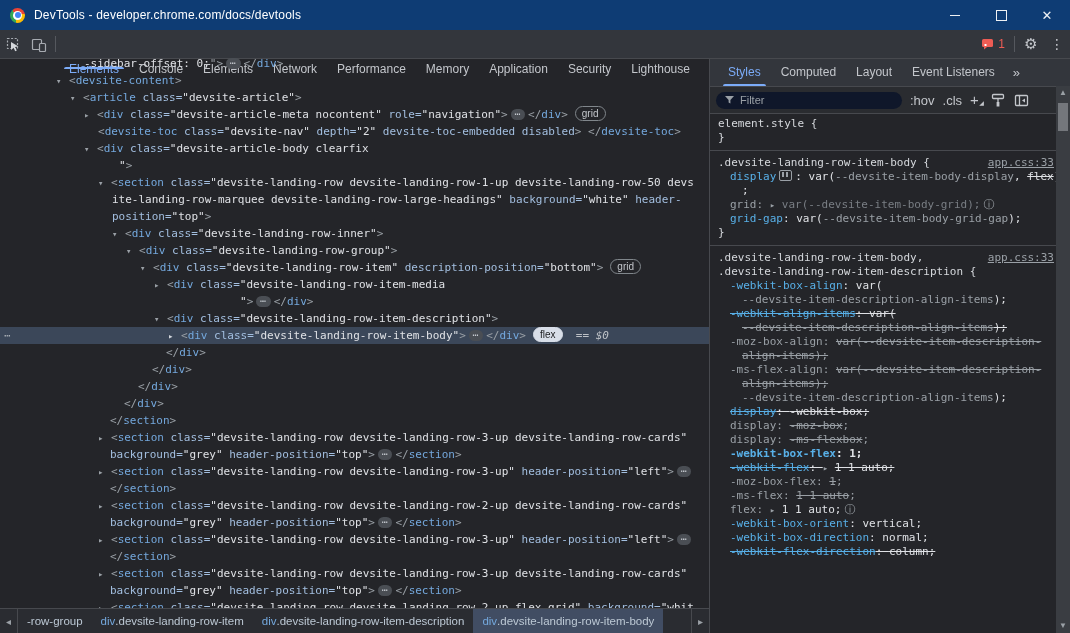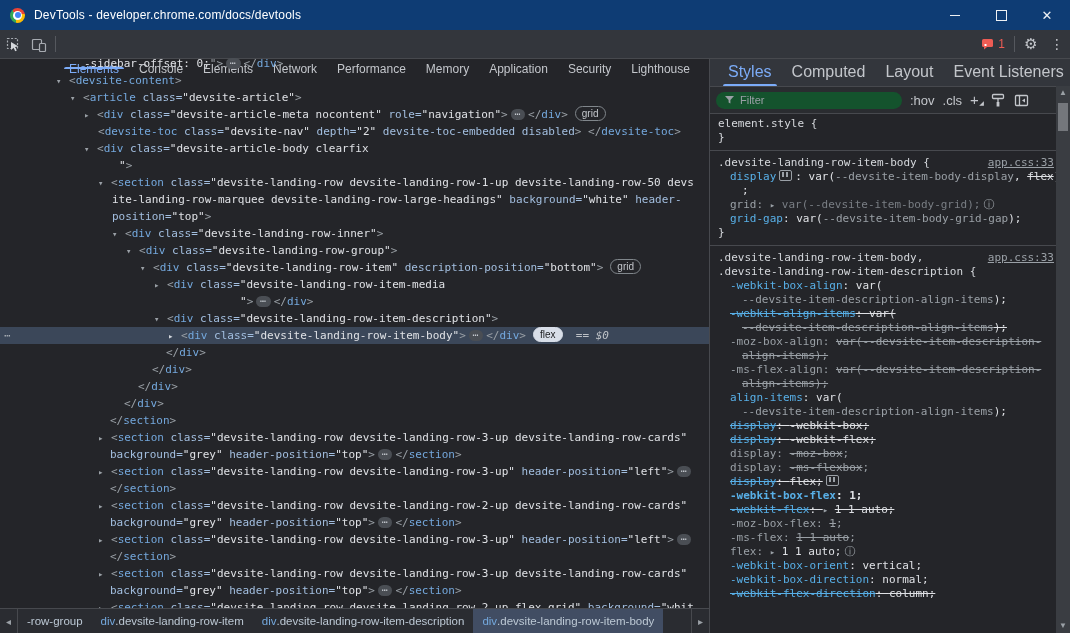--- a/index.html
+++ b/index.html
@@ -45,26 +45,26 @@
   .badge.filled{background:#d8dee8;color:#202124;border:1px solid #d8dee8;}
   
   .crumbbar{height:25px;background:#2a2c31;border-top:1px solid #47494e;display:flex;align-items:stretch;font-size:11.5px;box-sizing:border-box;}
   .crumb-nav{width:17px;display:flex;align-items:center;justify-content:center;color:#9aa0a6;border-right:1px solid #47494e;font-size:10px;}
   .crumb-nav.rightn{border-right:none;border-left:1px solid #47494e;margin-left:auto;}
   .crumb{display:flex;align-items:center;padding:0 9px;white-space:nowrap;}
   .crumb.selected{background:#414d63;}
   .crumb .tagp{color:#74a8dd;} .crumb .clsp{color:#bcc8d4;}
   
   .sb-tabs{height:27px;background:#33363c;border-bottom:1px solid #47494e;display:flex;align-items:center;padding-left:8px;}
-  .sb-tab{padding:0 10px;font-size:16px;color:#c3c6cb;height:27px;line-height:26px;position:relative;white-space:nowrap;}
+  .sb-tab{padding:0 10px;font-size:12px;color:#c3c6cb;height:27px;line-height:26px;position:relative;white-space:nowrap;}
   .sb-tab.sel{color:#7cacf8;}
   .sb-tab.sel::after{content:"";position:absolute;left:5px;right:5px;bottom:0;height:2px;border-radius:2px 2px 0 0;background:#7cacf8;}
   .sb-more{color:#c3c6cb;font-size:13px;padding:0 8px;letter-spacing:-1px;}
   .sb-toolbar{height:26px;display:flex;align-items:center;background:#2a2c30;border-bottom:1px solid #47494e;padding:0 6px;gap:8px;margin-right:14px;}
-  .filter-pill{flex:0 0 168px;height:17px;background:#14532d;border-radius:9px;color:#9aa0a6;font-size:11px;display:flex;align-items:center;padding:0 9px;gap:6px;}
+  .filter-pill{flex:0 0 168px;height:17px;background:#0f172a;border-radius:9px;color:#9aa0a6;font-size:11px;display:flex;align-items:center;padding:0 9px;gap:6px;}
   .tool-label{color:#c3c6cb;font-size:13px;}
   .plus-wrap{position:relative;color:#c3c6cb;font-size:15px;line-height:12px;padding-right:4px;}
   .plus-caret{position:absolute;right:-1px;bottom:-3px;font-size:6px;color:#c3c6cb;}
   
   .styles-content{font:11px/14px "DejaVu Sans Mono",monospace;color:#dfe1e5;padding:3px 16px 0 4px;overflow:hidden;height:486px;box-sizing:border-box;}
   .style-row{white-space:pre;min-height:14px;}
   .c-sel{color:#d5d8dc;} .c-prop{color:#58b0e8;} .c-gpro{color:#9aa0a6;margin-top:48px;} .c-val{color:#dfe1e5;} .c-gval{color:#9aa0a6;} .c-dg{color:#797e84;}
   .st{text-decoration:line-through;}
   .link{float:right;color:#9aa0a6;text-decoration:underline;font-size:11px;}
   .sep{border-top:1px solid #47494e;margin:5px -16px 5px -4px;}
@@ -250,27 +250,24 @@
           <div class="style-row" style="padding-left: 4px;"><span class="link">app.css:33</span><span class="c-sel">.devsite-landing-row-item-body,</span></div>
           <div class="style-row" style="padding-left: 4px;"><span class="c-sel">.devsite-landing-row-item-description </span><span class="c-sel">{</span></div>
           <div class="style-row" style="padding-left: 16px;"><span class="c-prop">-webkit-box-align</span><span class="c-val">: </span><span class="c-val">var(</span></div>
           <div class="style-row" style="padding-left: 28px;"><span class="c-gval">--devsite-item-description-align-items</span><span class="c-val">);</span></div>
           <div class="style-row" style="padding-left: 16px;"><span class="c-prop st">-webkit-align-items</span><span class="c-val st">: </span><span class="c-val st">var(</span></div>
           <div class="style-row" style="padding-left: 28px;"><span class="c-gval st">--devsite-item-description-align-items</span><span class="c-val st">);</span></div>
           <div class="style-row" style="padding-left: 16px;"><span class="c-gpro">-moz-box-align: </span><span class="c-gval st">var(--devsite-item-description-</span></div>
           <div class="style-row" style="padding-left: 28px;"><span class="c-gval st">align-items);</span></div>
           <div class="style-row" style="padding-left: 16px;"><span class="c-gpro">-ms-flex-align: </span><span class="c-gval st">var(--devsite-item-description-</span></div>
           <div class="style-row" style="padding-left: 28px;"><span class="c-gval st">align-items);</span></div>
-          <div class="style-row" style="padding-left: 16px;"><span class="c-prop">align-items</span><span class="c-val">: </span><span class="c-val">var(</span></div>
           <div class="style-row" style="padding-left: 28px;"><span class="c-gval">--devsite-item-description-align-items</span><span class="c-val">);</span></div>
           <div class="style-row" style="padding-left: 16px;"><span class="c-prop st">display</span><span class="c-val st">: </span><span class="c-val st">-webkit-box;</span></div>
-          <div class="style-row" style="padding-left: 16px;"><span class="c-prop st">display</span><span class="c-val st">: </span><span class="c-val st">-webkit-flex;</span></div>
           <div class="style-row" style="padding-left: 16px;"><span class="c-gpro">display: </span><span class="c-gval st">-moz-box</span><span class="c-gpro">;</span></div>
           <div class="style-row" style="padding-left: 16px;"><span class="c-gpro">display: </span><span class="c-gval st">-ms-flexbox</span><span class="c-gpro">;</span></div>
-          <div class="style-row" style="padding-left: 16px;"><span class="c-prop st">display</span><span class="c-val st">: </span><span class="c-val st">flex;</span><span class="gi"></span></div>
           <div class="style-row" style="padding-left: 16px; font-weight: bold;"><span class="c-prop">-webkit-box-flex</span><span class="c-val">: </span><span class="c-val">1;</span></div>
           <div class="style-row" style="padding-left: 16px;"><span class="c-prop st">-webkit-flex</span><span class="c-val st">: </span><span class="tri">▸</span><span class="c-val"> </span><span class="c-val st">1 1 auto;</span></div>
           <div class="style-row" style="padding-left: 16px;"><span class="c-gpro">-moz-box-flex: </span><span class="c-gval st">1</span><span class="c-gpro">;</span></div>
           <div class="style-row" style="padding-left: 16px;"><span class="c-gpro">-ms-flex: </span><span class="c-gval st">1 1 auto</span><span class="c-gpro">;</span></div>
           <div class="style-row" style="padding-left: 16px;"><span class="c-gpro">flex: </span><span class="tri">▸</span><span class="c-val"> </span><span class="c-val">1 1 auto;</span><span class="infoic">ⓘ</span></div>
           <div class="style-row" style="padding-left: 16px;"><span class="c-prop">-webkit-box-orient</span><span class="c-val">: </span><span class="c-val">vertical;</span></div>
           <div class="style-row" style="padding-left: 16px;"><span class="c-prop">-webkit-box-direction</span><span class="c-val">: </span><span class="c-val">normal;</span></div>
           <div class="style-row" style="padding-left: 16px;"><span class="c-prop st">-webkit-flex-direction</span><span class="c-val st">: </span><span class="c-val st">column;</span></div>
         </div>
       </div>

